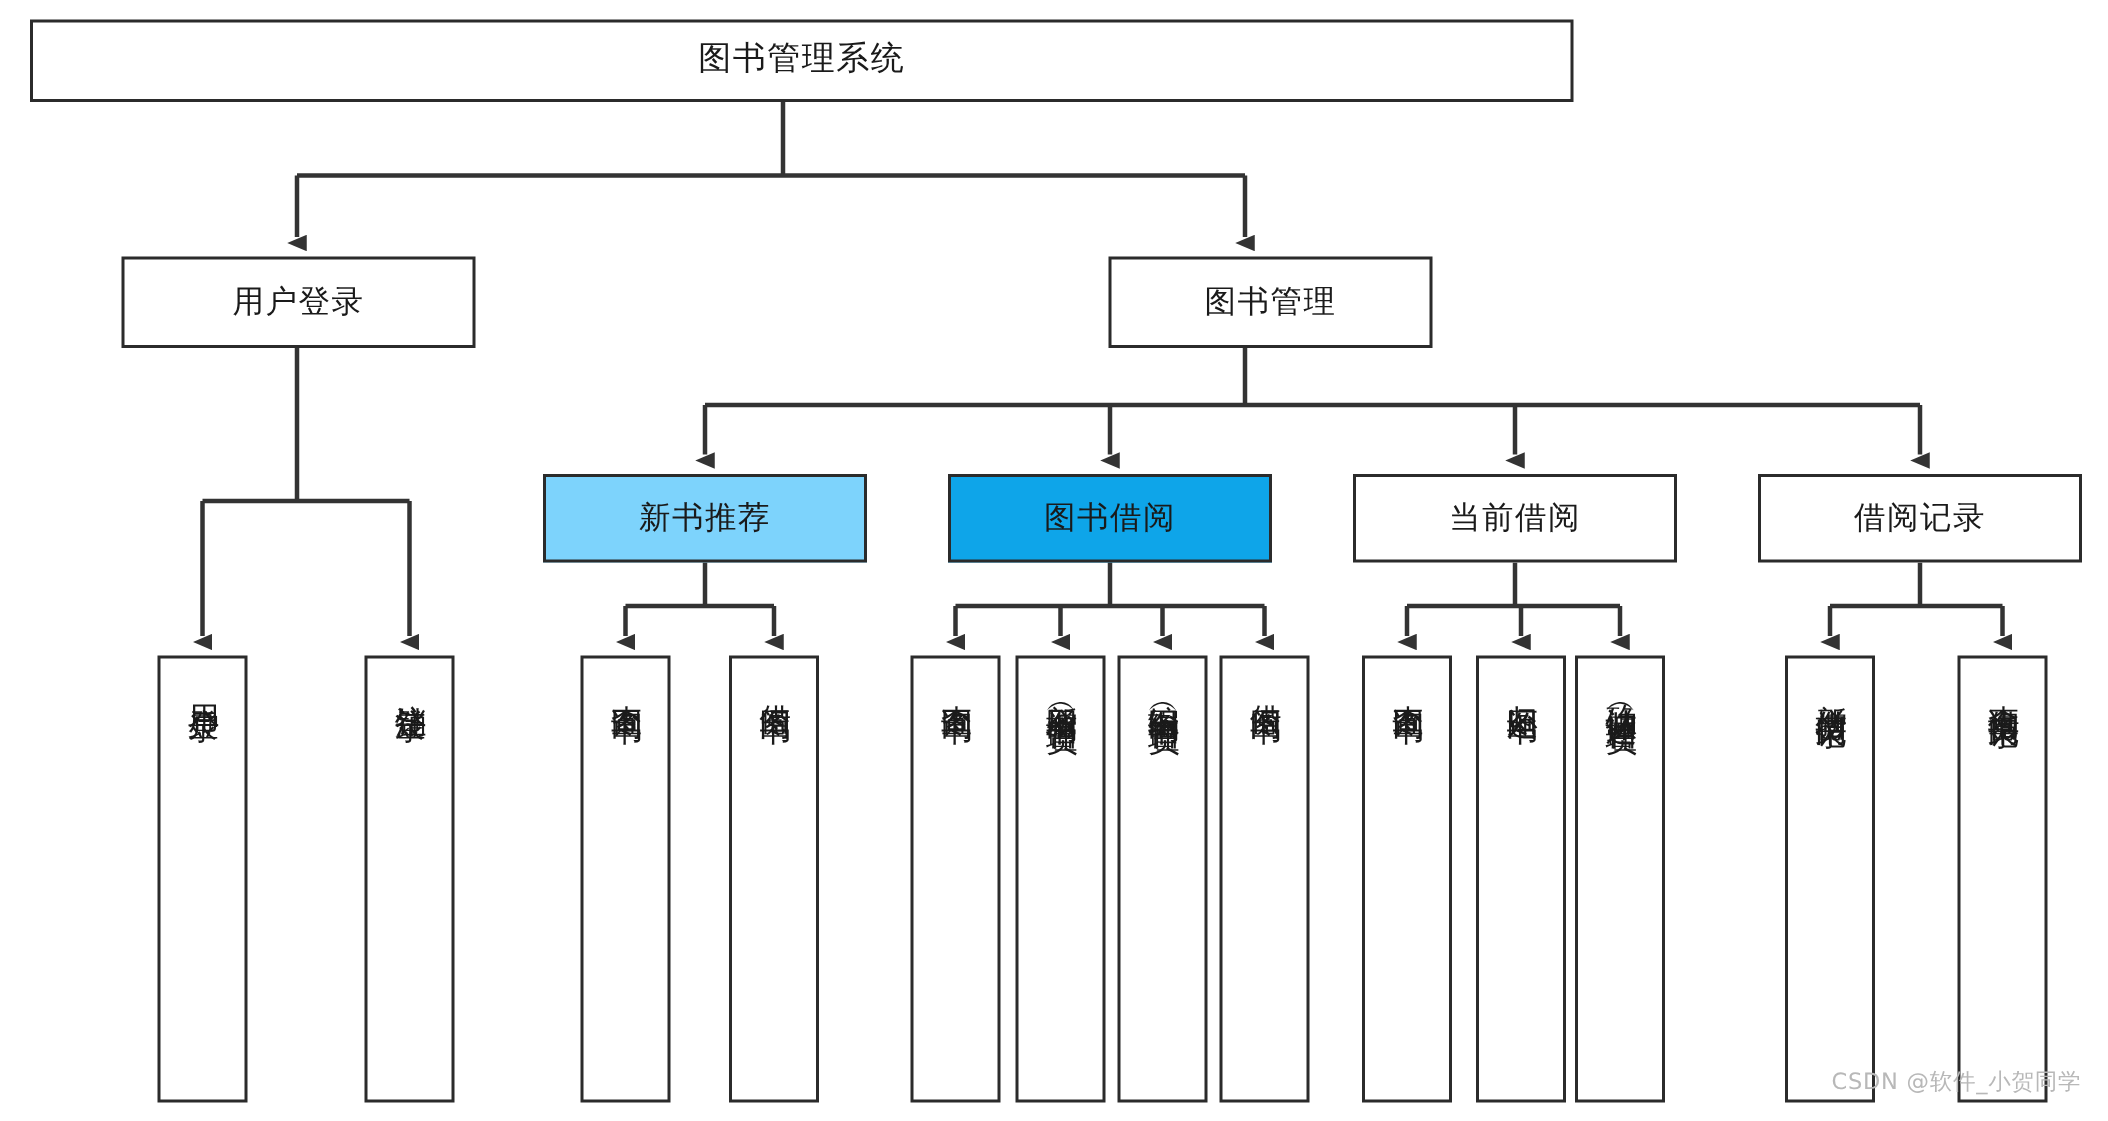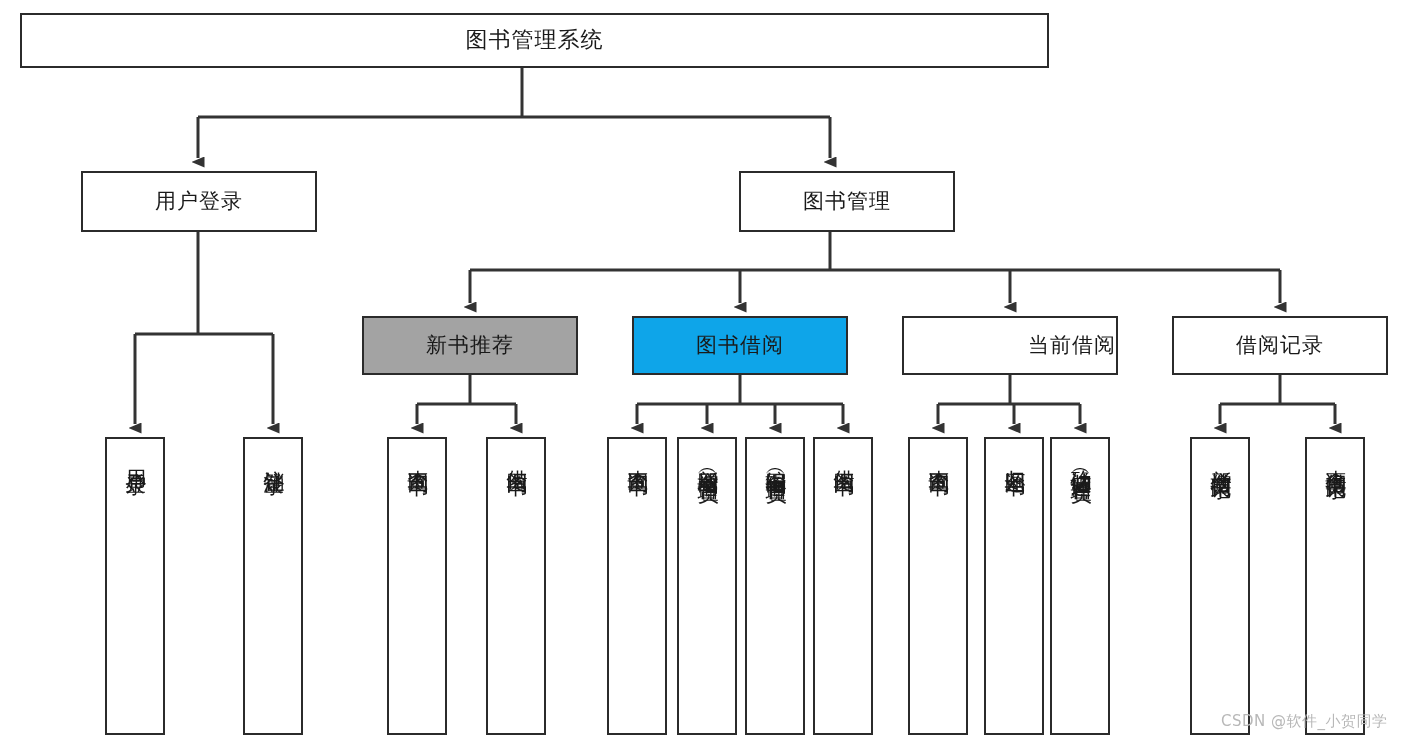--- a/index.html
+++ b/index.html
@@ -127,27 +127,27 @@
     <span>图书管理系统</span>
   </div>
 
   <div class="node horiz" style="left: 81px; top: 171px; width: 236px; height: 61px; border-color: rgb(43, 43, 43); color: rgb(26, 26, 26); background: rgb(255, 255, 255);">
     <span>用户登录</span>
   </div>
   <div class="node horiz" style="left: 711px; top: 171px; width: 216px; height: 61px; border-color: rgb(43, 43, 43); color: rgb(26, 26, 26); background: rgb(255, 255, 255); margin-left: 28px;">
     <span>图书管理</span>
   </div>
 
-  <div class="node horiz" style="left: 362px; top: 316px; width: 216px; height: 59px; border-color: rgb(43, 43, 43); color: rgb(26, 26, 26); background: #a3a3a3;">
+  <div class="node horiz" style="left: 362px; top: 316px; width: 216px; height: 59px; border-color: rgb(43, 43, 43); color: rgb(26, 26, 26); background: #7dd3fc;">
     <span>新书推荐</span>
   </div>
   <div class="node horiz" style="left: 632px; top: 316px; width: 216px; height: 59px; border-color: rgb(43, 43, 43); color: rgb(26, 26, 26); background: #0ea5e9;">
     <span>图书借阅</span>
   </div>
-  <div class="node horiz" style="left: 902px; top: 316px; width: 216px; height: 59px; border-color: rgb(43, 43, 43); color: rgb(26, 26, 26); background: rgb(255, 255, 255); justify-content: flex-end;">
+  <div class="node horiz" style="left: 902px; top: 316px; width: 216px; height: 59px; border-color: rgb(43, 43, 43); color: rgb(26, 26, 26); background: rgb(255, 255, 255);">
     <span>当前借阅</span>
   </div>
   <div class="node horiz" style="left: 1172px; top: 316px; width: 216px; height: 59px; border-color: rgb(43, 43, 43); color: rgb(26, 26, 26); background: rgb(255, 255, 255); text-align: right;">
     <span>借阅记录</span>
   </div>
 
   <div class="node leaf" style="left: 105px; top: 437px; width: 60px; height: 298px; border-color: rgb(43, 43, 43); color: rgb(26, 26, 26); background: rgb(255, 255, 255);">
     <span class="vtext">用户登录</span>
   </div>
   <div class="node leaf" style="left: 243px; top: 437px; width: 60px; height: 298px; border-color: rgb(43, 43, 43); color: rgb(26, 26, 26); background: rgb(255, 255, 255);">

